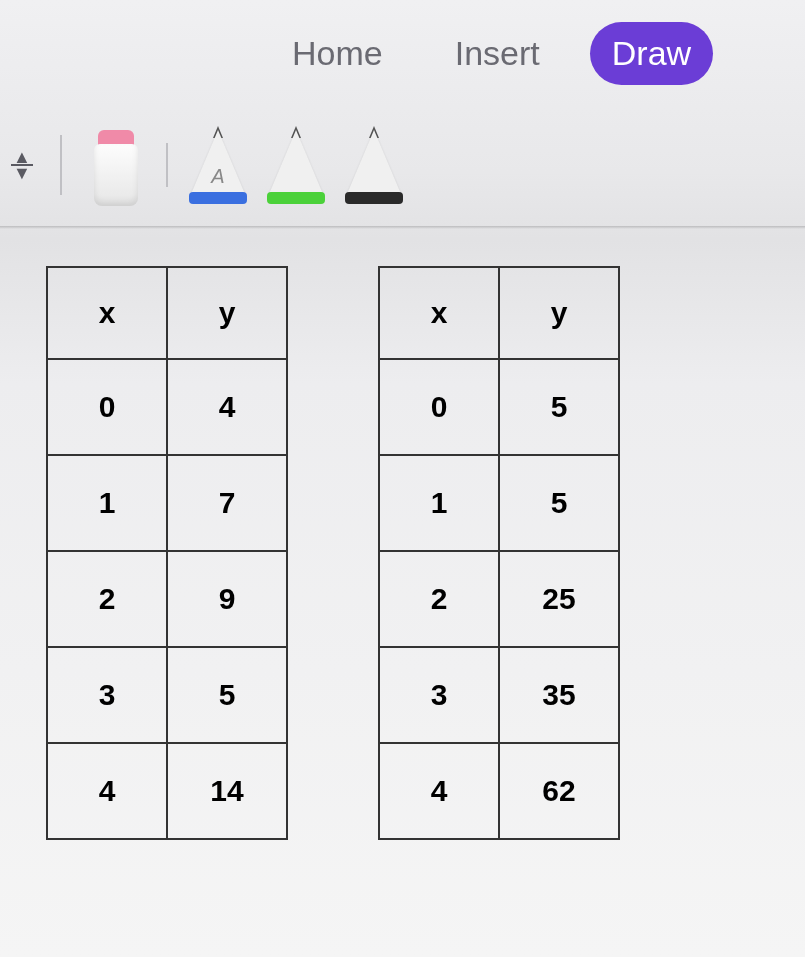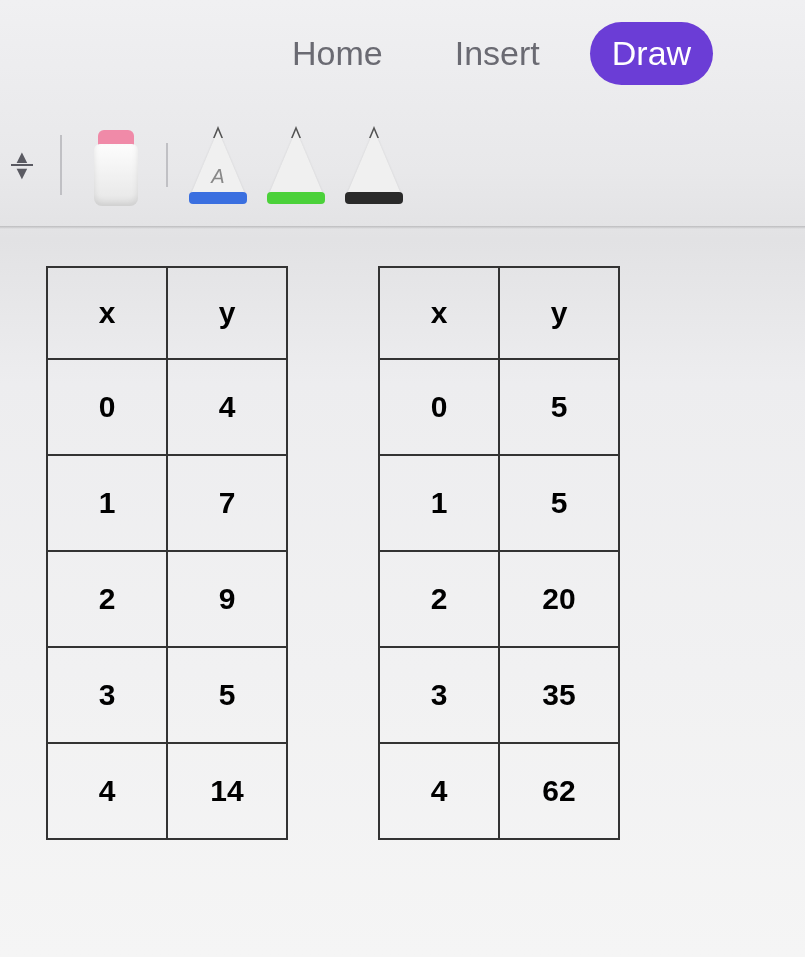--- a/index.html
+++ b/index.html
@@ -303,21 +303,21 @@
       <tr>
             <td>0</td>
             <td>5</td>
           </tr>
       <tr>
             <td>1</td>
             <td>5</td>
           </tr>
       <tr>
             <td>2</td>
-            <td>20</td>
+            <td>25</td>
           </tr>
       <tr>
             <td>3</td>
             <td>35</td>
           </tr>
       <tr>
             <td>4</td>
             <td>62</td>
           </tr>
     </tbody>

